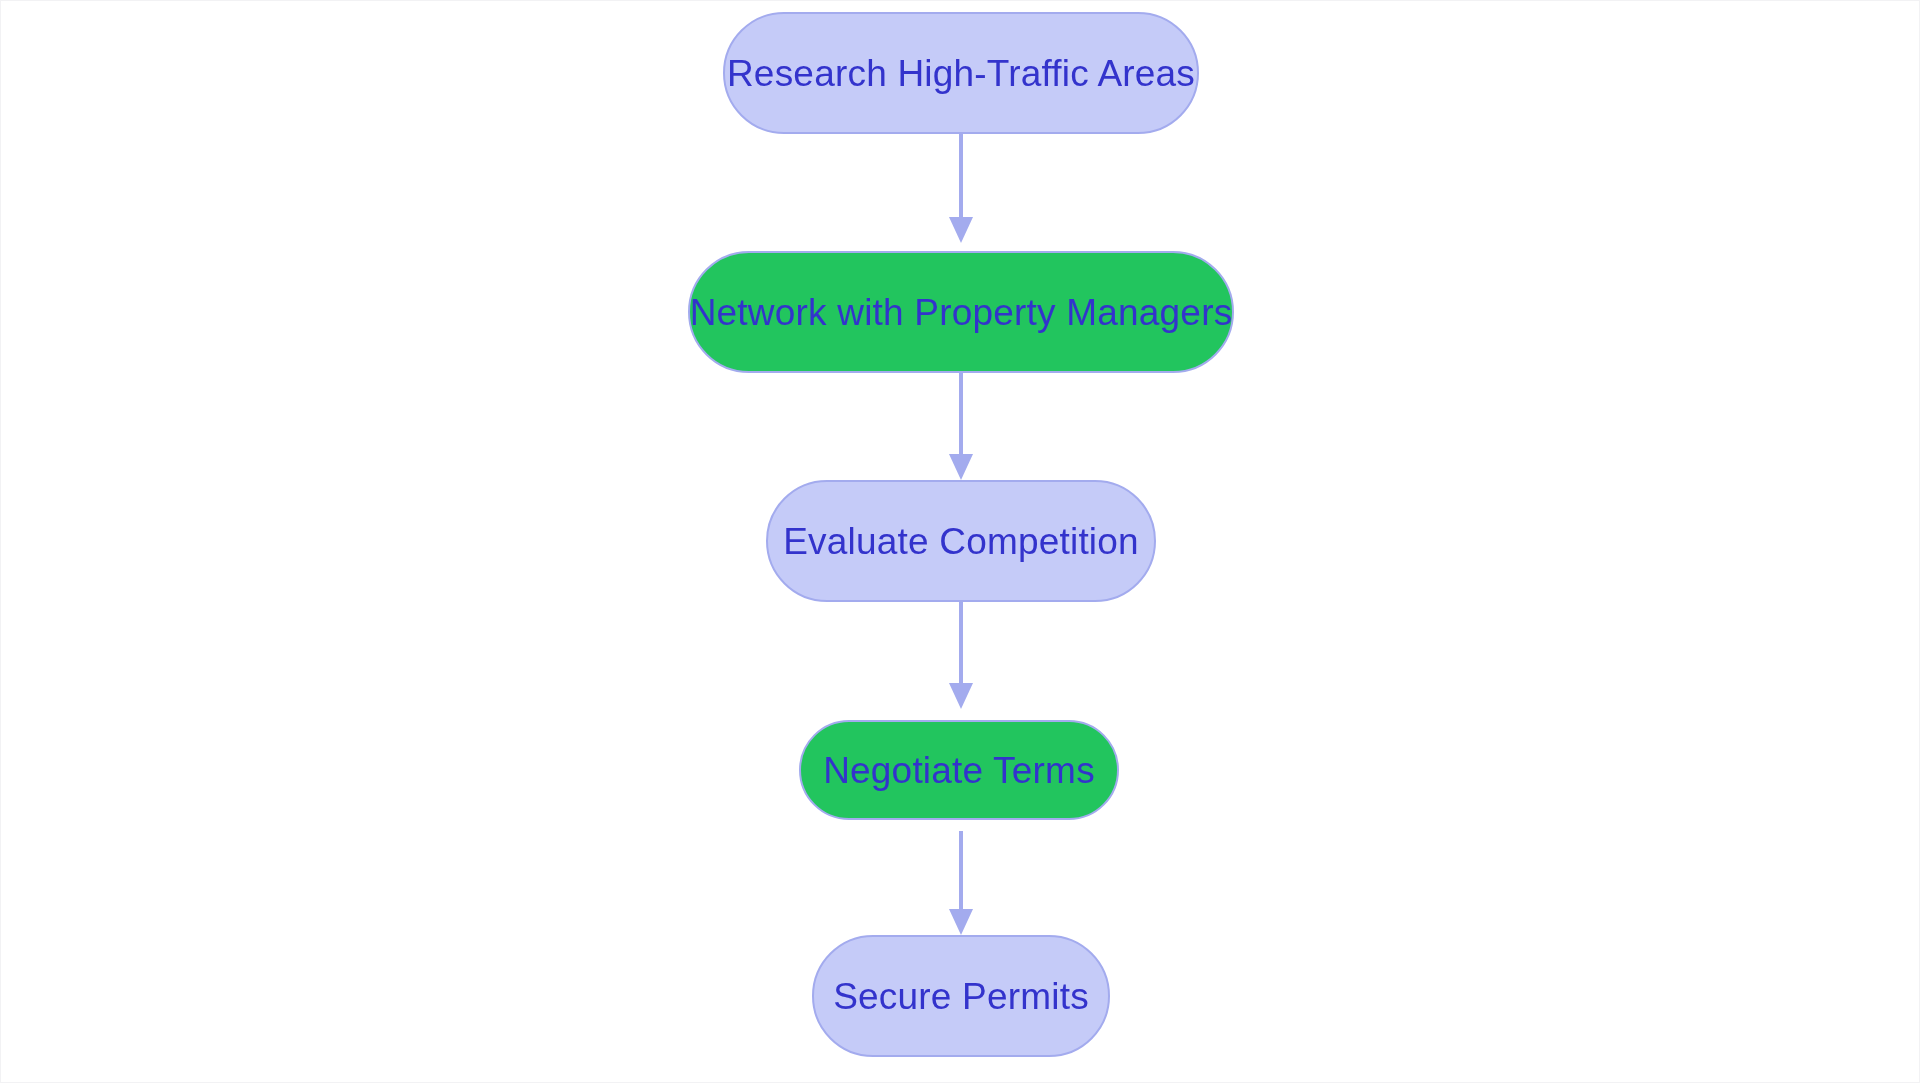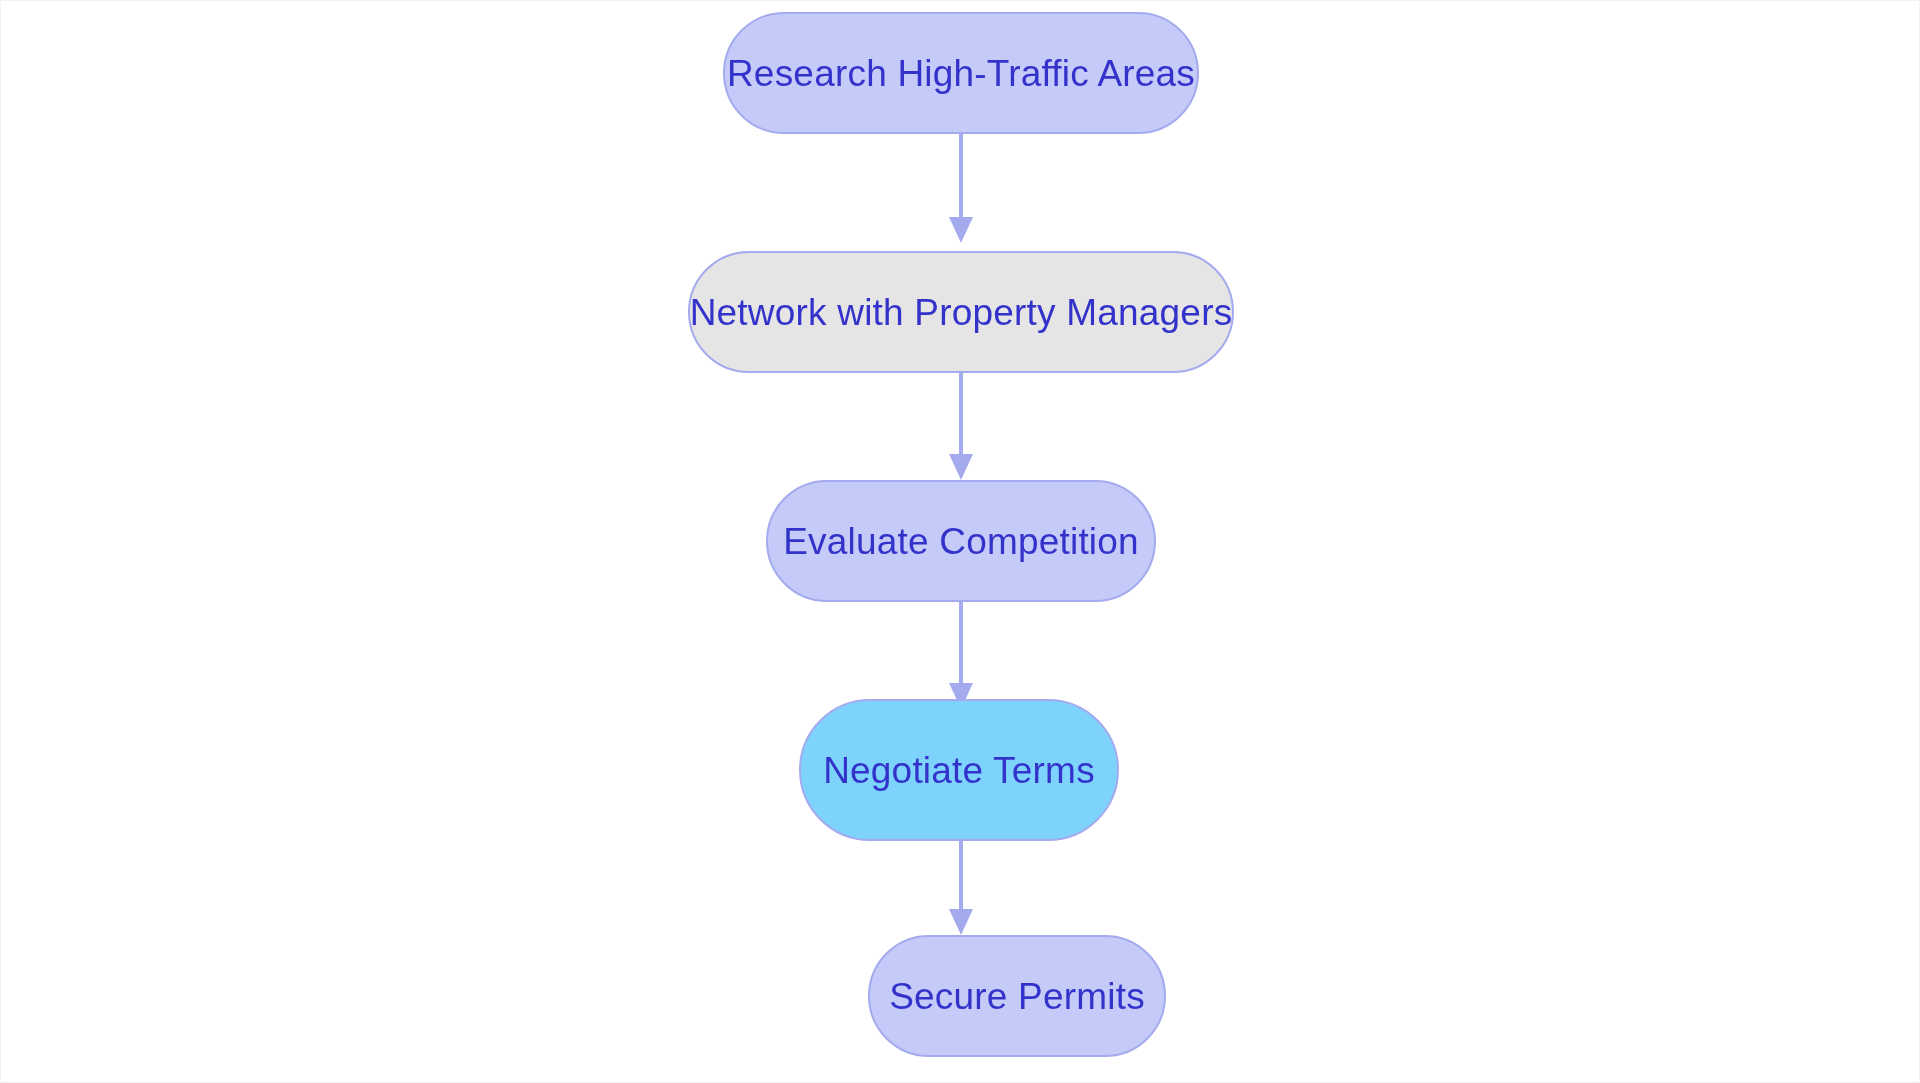--- a/index.html
+++ b/index.html
@@ -65,29 +65,29 @@
         <polygon points="948,682 972,682 960,708" fill="#a3abee"></polygon>
         <line x1="960" y1="830" x2="960" y2="910" stroke="#a3abee" stroke-width="4"></line>
         <polygon points="948,908 972,908 960,934" fill="#a3abee"></polygon>
       </g>
   </svg>
 
   <div class="node" style="left: 960px; top: 72px; width: 476px; height: 122px; background: rgb(197, 203, 248); border-color: rgb(163, 171, 238);">
     <span class="node-label" style="color: rgb(51, 51, 204);">Research High-Traffic Areas</span>
   </div>
 
-  <div class="node" style="left: 960px; top: 311px; width: 546px; height: 122px; background: #e5e5e5; border-color: rgb(163, 171, 238);">
+  <div class="node" style="left: 960px; top: 311px; width: 546px; height: 122px; background: #22c55e; border-color: rgb(163, 171, 238);">
     <span class="node-label" style="color: rgb(51, 51, 204);">Network with Property Managers</span>
   </div>
 
   <div class="node" style="left: 960px; top: 540px; width: 390px; height: 122px; background: rgb(197, 203, 248); border-color: rgb(163, 171, 238);">
     <span class="node-label" style="color: rgb(51, 51, 204);">Evaluate Competition</span>
   </div>
 
-  <div class="node" style="left: 958px; top: 769px; width: 320px; height: 142px; background: #7dd3fc; border-color: rgb(163, 171, 238);">
+  <div class="node" style="left: 958px; top: 769px; width: 320px; height: 100px; background: #22c55e; border-color: rgb(163, 171, 238);">
     <span class="node-label" style="color: rgb(51, 51, 204);">Negotiate Terms</span>
   </div>
 
-  <div class="node" style="left: 1016px; top: 995px; width: 298px; height: 122px; background: rgb(197, 203, 248); border-color: rgb(163, 171, 238);">
+  <div class="node" style="left: 960px; top: 995px; width: 298px; height: 122px; background: rgb(197, 203, 248); border-color: rgb(163, 171, 238);">
     <span class="node-label" style="color: rgb(51, 51, 204);">Secure Permits</span>
   </div>
 
 </div>
 
 </body></html>

